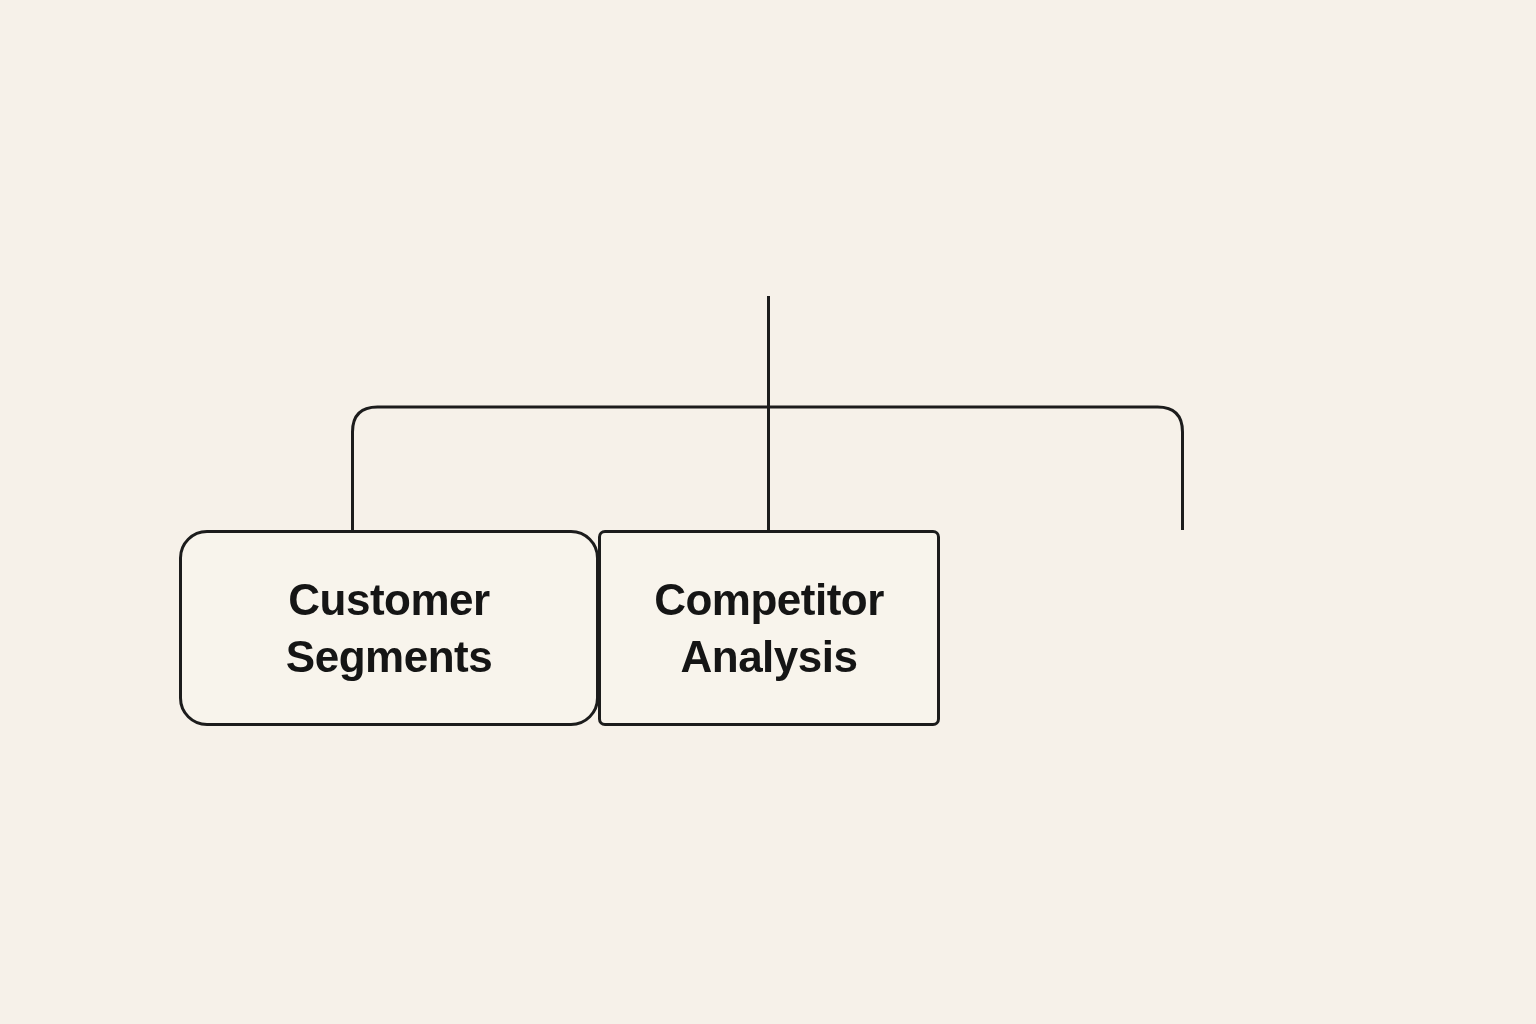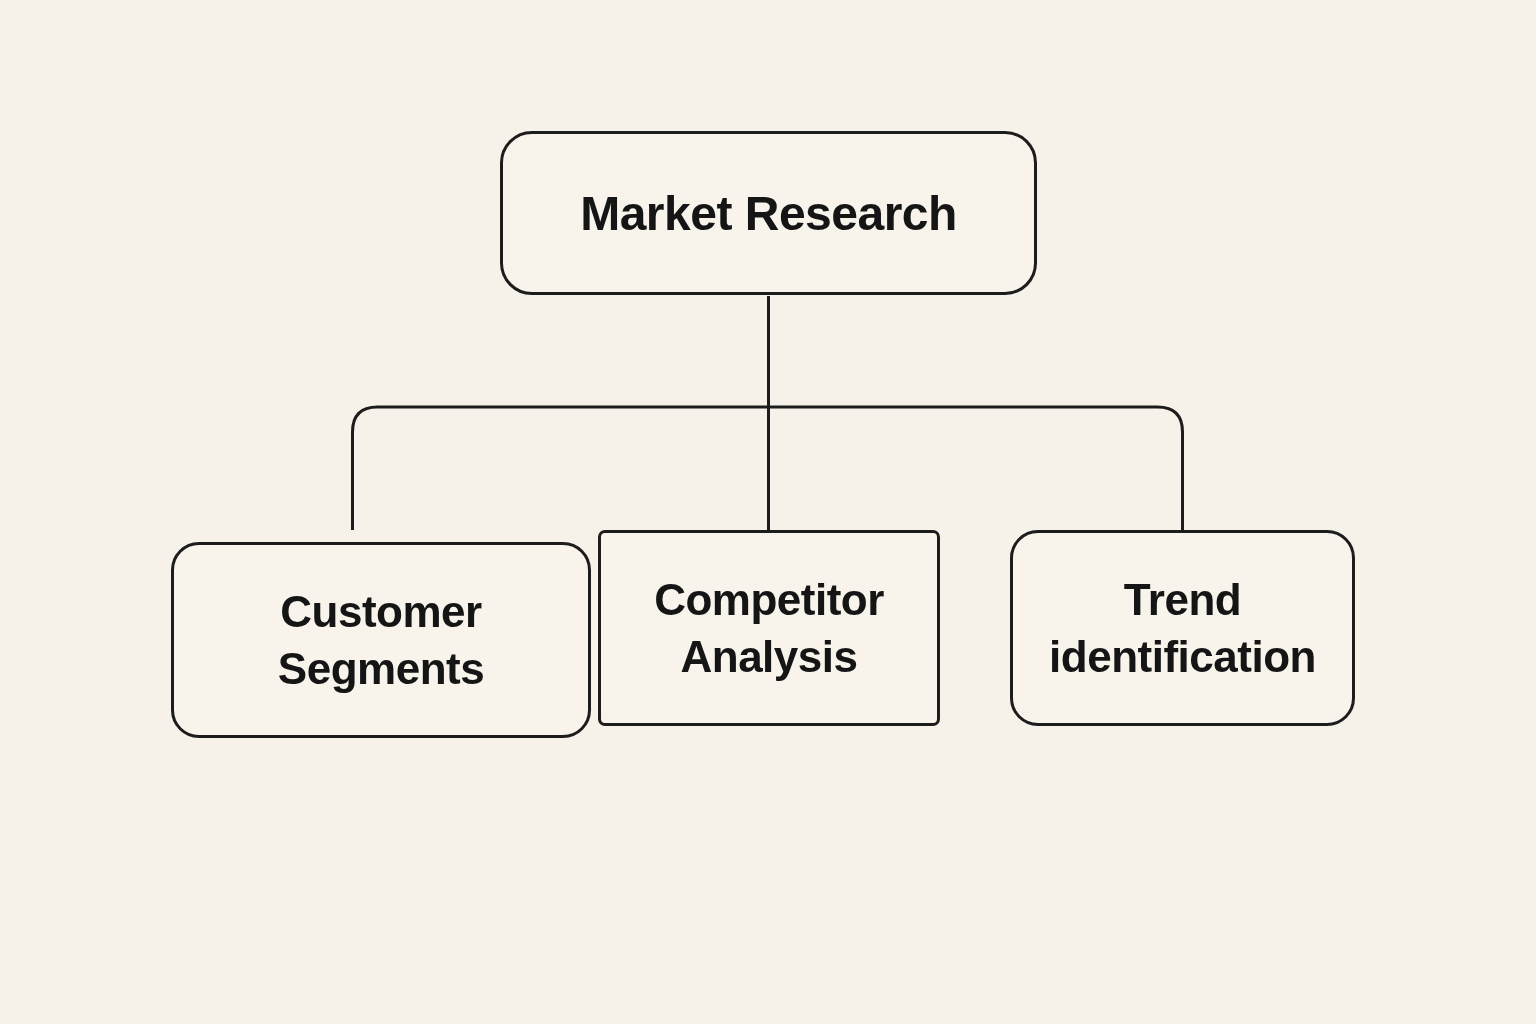--- a/index.html
+++ b/index.html
@@ -55,50 +55,44 @@
 
   .node-child {
     top: 530px;
     height: 196px;
     border-radius: 28px;
     font-size: 44px;
     line-height: 1.3;
     padding: 0 20px;
   }
 
-  .node-child-1 { left: 171px; width: 420px; margin-top: 12px; }
+  .node-child-1 { left: 179px; width: 420px; }
   .node-child-2 { left: 598px; width: 342px; border-radius: 7px; }
   .node-child-3 { left: 1010px; width: 345px; }
 
   .node-label {
     display: block;
     width: 100%;
   }
 </style>
 </head>
 <body>
 
 <div class="canvas">
 
   <svg class="connectors" viewBox="0 0 1536 1024" xmlns="http://www.w3.org/2000/svg">
 
     <path d="M768.5 296 L768.5 530" fill="none" stroke="#1c1c1c" stroke-width="3"></path>
 
     <path d="M352.5 530 L352.5 432 Q352.5 407 377.5 407 L1157.5 407 Q1182.5 407 1182.5 432 L1182.5 530" fill="none" stroke="#1c1c1c" stroke-width="3"></path>
   </svg>
 
-  <div class="node node-root">
-    <span class="node-label">Market Research</span>
-  </div>
 
   <div class="node node-child node-child-1">
     <span class="node-label">Customer Segments</span>
   </div>
 
   <div class="node node-child node-child-2">
     <span class="node-label">Competitor Analysis</span>
   </div>
 
-  <div class="node node-child node-child-3">
-    <span class="node-label">Trend identification</span>
-  </div>
 
 </div>
 
 </body></html>

